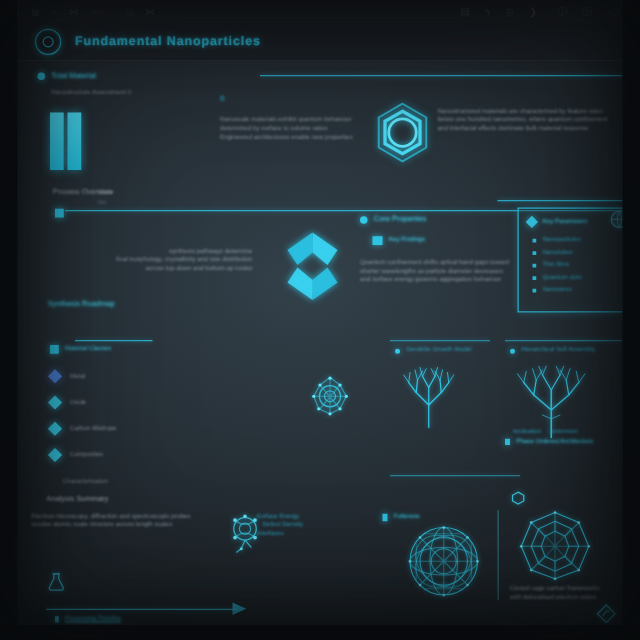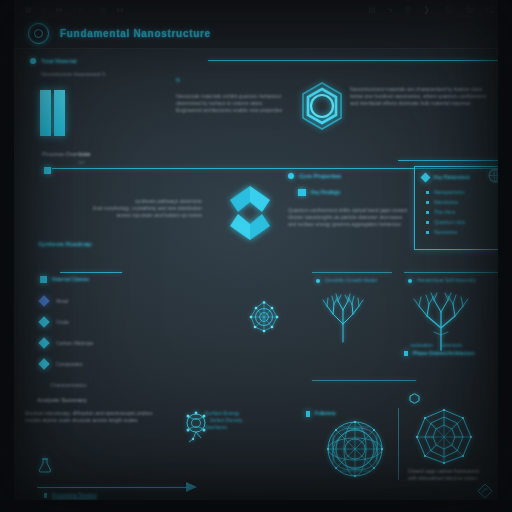--- a/index.html
+++ b/index.html
@@ -97,21 +97,21 @@
     <span class="tb-r" style="margin-right:16px;">❯</span>
     <span class="tb-r">ⓘ</span>
     <span class="tb-r">ⓗ</span>
     <span class="tb-r">◁》</span>
   </div>
 
   <div class="header">
     <span class="logo-badge">
         <i></i>
       </span>
-    <span class="app-title">Fundamental Nanostructure</span>
+    <span class="app-title">Fundamental Nanoparticles</span>
   </div>
 
   <div class="abs" style="left:30px;top:57px;">
     <div class="row">
       <span class="dot"></span>
       <span class="btxt m cy">Total Material</span>
     </div>
     <div class="btxt s" style="margin-top:6px;margin-left:11px;color:#7d8894;">Nanostructure Assessment II</div>
 
     <div class="bars" style="margin-top:12px;margin-left:10px;height:46px;">

